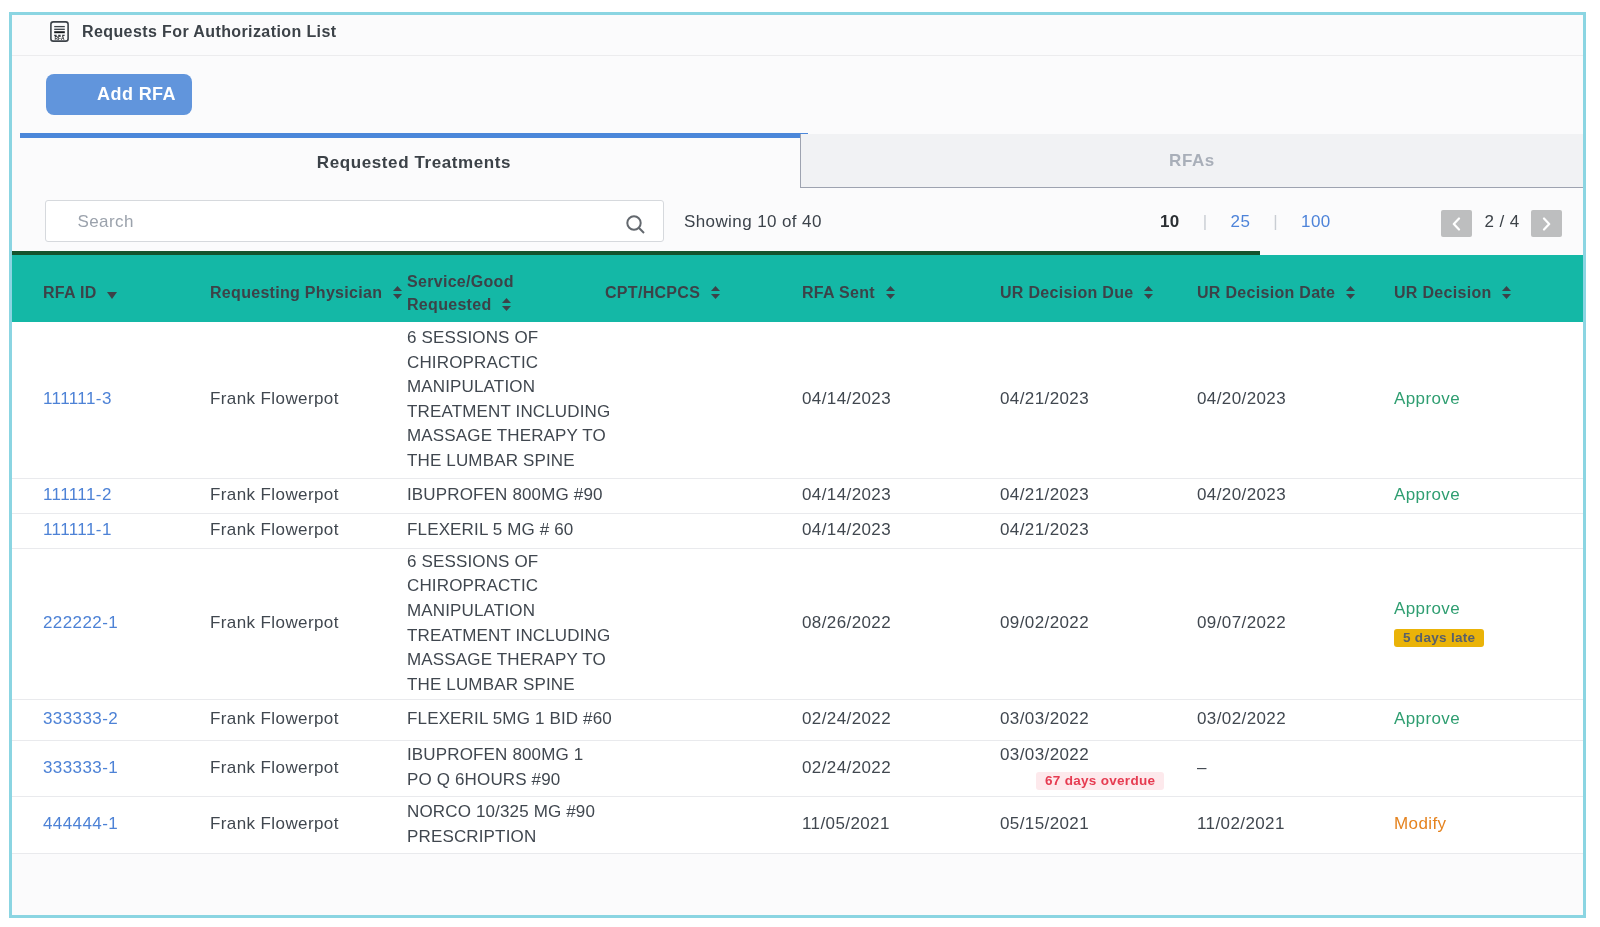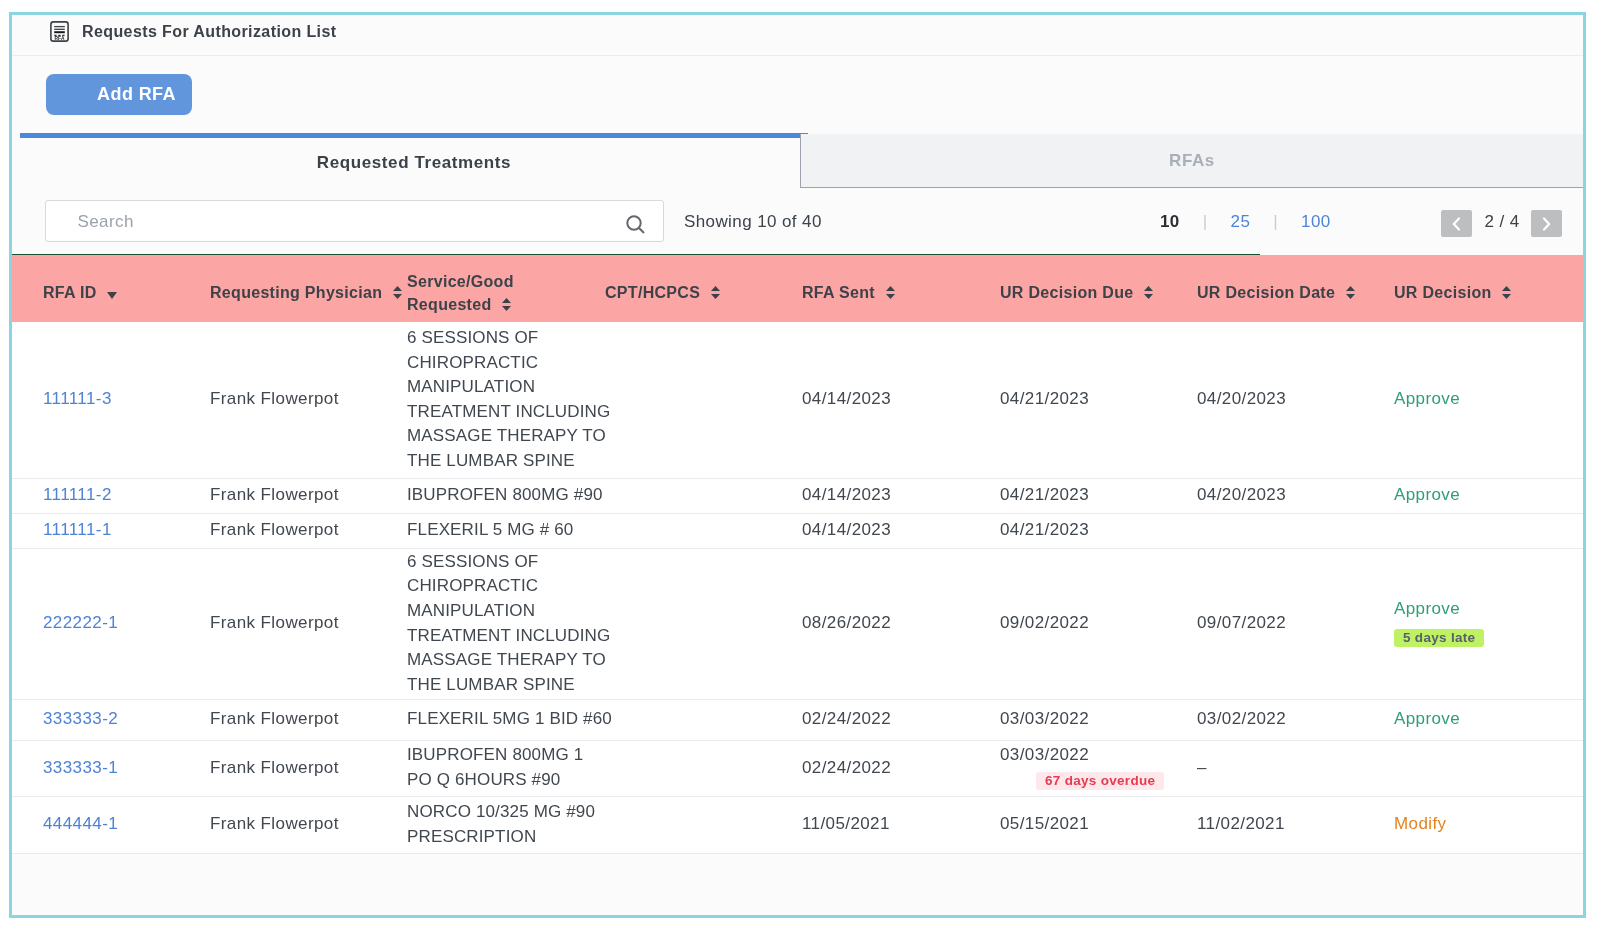--- a/index.html
+++ b/index.html
@@ -17,48 +17,48 @@
             color:#ffffff; font-family:"Liberation Sans",sans-serif; font-weight:bold; font-size:18px; letter-spacing:0.4px;padding-left:36px; }
 
   
   .tab-active { position:absolute; left:8px; top:118px; width:788px; height:55px; border-top:5px solid #4b87da;
                 display:flex; align-items:center; justify-content:center; font-size:17px; font-weight:bold; color:#3c4248; letter-spacing:0.6px; }
   .tab-inactive { position:absolute; left:788px; top:119px; width:783px; height:54px; background:#f1f2f4;
                   border-left:1px solid #9ea3b0; border-bottom:1px solid #9ea3b0;
                   display:flex; align-items:center; justify-content:center; font-size:17px; font-weight:bold; color:#a9afb9; letter-spacing:0.6px; }
 
   
-  .searchrow { position:absolute; left:0; top:173px; width:1248px; height:67px; border-bottom:1px solid #14532d; }
+  .searchrow { position:absolute; left:0; top:173px; width:1248px; height:67px; border-bottom:4px solid #14532d; }
   .searchbox { position:absolute; left:32.5px; top:12px; width:619px; height:42px; background:#ffffff; border:1px solid #d6d9dd; border-radius:3px; }
   .searchbox .ph { position:absolute; left:32px; top:11px; font-size:17px; color:#9ba2ac; }
   .searchbox svg { position:absolute; right:17px; top:13px; }
   .showing { position:absolute; left:672px; top:14px; height:40px; display:flex; align-items:center; font-size:17px; color:#3c434b; }
   .sizes { position:absolute; left:1148px; top:14px; height:40px; display:flex; align-items:center; font-size:17px;gap:17px; }
   .sizes .cur { font-weight:bold; color:#2b2f33; }
   .sizes .sep { color:#c9cdd3; margin:0 6px; }
   .sizes a { color:#4d83d9; text-decoration:none; }
   .pagerbtn { position:absolute; top:22px; width:31px; height:27px; background:#bdbebf; border-radius:2px; display:flex; align-items:center; justify-content:center; }
   .pgnum { position:absolute; left:1460px; top:14px; width:60px; height:40px; display:flex; align-items:center; justify-content:center; font-size:17px; color:#3c4248; }
 
   
   table { position:absolute; left:0; top:240px; width:1571px; border-collapse:collapse; table-layout:fixed;
           font-size:17px; color:#40474f; letter-spacing:0.4px; }
-  thead tr { height:67px; background:#fca5a5; }
+  thead tr { height:67px; background:#14b8a6; }
   th { white-space:nowrap; font-weight:bold; color:#3c4248; text-align:left; padding-left:12px; vertical-align:middle; font-size:16px; letter-spacing:0.3px; line-height:23px; padding-top:8px; }
   th:first-child, td:first-child { padding-left:31px; }
   tbody tr { background:#ffffff; border-top:1px solid #e9eaed; }
   tbody tr:first-child { border-top:none; }
   tbody { border-bottom:1px solid #e9eaed; }
   td { vertical-align:middle; padding-left:12px; line-height:24.6px; }
   td.svc { white-space:nowrap; letter-spacing:0.15px; }
   a.rid { color:#4d82d6; text-decoration:none; }
   .green { color:#2f9e71; }
   .orange { color:#e5831f; }
   .badge { display:inline-block; font-size:13.5px; font-weight:bold; border-radius:3px; padding:2px 9px 3px; letter-spacing:0.3px; line-height:13px; }
-  .b-gray { background:#bef264; color:#59606a; }
+  .b-gray { background:#eab308; color:#59606a; }
   .b-red { background:#fde9ec; color:#e63b51; }
   .sorticon { vertical-align:-1px; margin-left:6px; }
 </style>
 </head>
 <body>
 <div class="card">
   <div class="titlebar">
     <svg class="rfaicon" width="19" height="21" viewBox="0 0 19 21">
       <rect x="0.9" y="0.9" width="17.2" height="19.2" rx="2.4" fill="none" stroke="#3c4248" stroke-width="1.6"></rect>
       <line x1="4.2" y1="5.6" x2="14.8" y2="5.6" stroke="#3c4248" stroke-width="1.3"></line>

